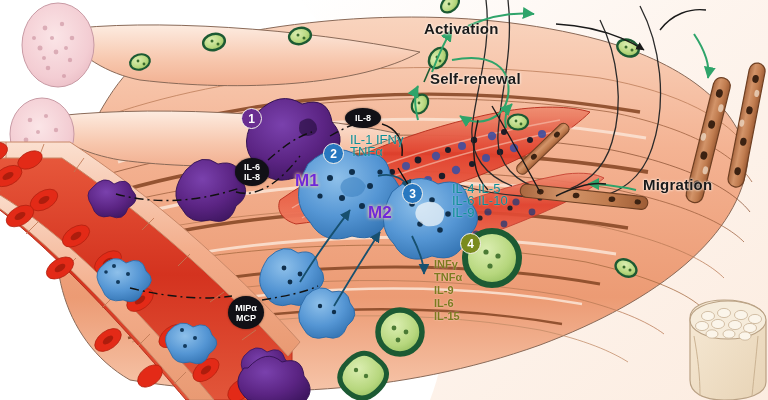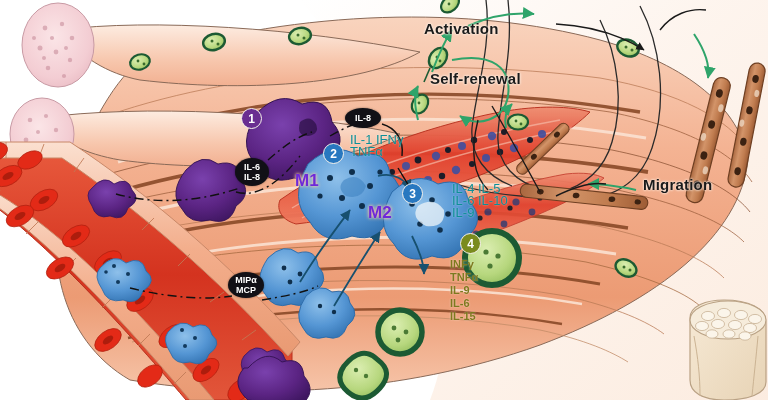--- a/index.html
+++ b/index.html
@@ -599,37 +599,37 @@
 
   <div class="chip" style="left:345px;top:108px;width:36px;height:20px;">
     <span class="lbl-white-on-dark">IL-8</span>
   </div>
 
   <div class="chip" style="left:235px;top:158px;width:34px;height:28px;">
     <span class="lbl-white-on-dark">IL-6</span>
     <span class="lbl-white-on-dark">IL-8</span>
   </div>
 
-  <div class="chip" style="left:228px;top:272px;width:36px;height:26px;">
+  <div class="chip" style="left:228px;top:296px;width:36px;height:33px;">
     <span class="lbl-white-on-dark">MIPα</span>
     <span class="lbl-white-on-dark">MCP</span>
   </div>
 
   <div class="cyto" style="left:350px;top:134px;">
     <div>IL-1 IFNγ</div>
     <div>TNFα</div>
   </div>
 
   <div class="cyto" style="left:452px;top:183px;">
     <div>IL-4 IL-5</div>
     <div>IL-6 IL-10</div>
     <div>IL-9</div>
   </div>
 
-  <div class="cyto2" style="left:450px;top:258px;">
+  <div class="cyto2" style="left:434px;top:258px;">
     <div>INFγ</div>
     <div>TNFα</div>
     <div>IL-9</div>
     <div>IL-6</div>
     <div>IL-15</div>
   </div>
 
 </div>
 
 </body></html>

